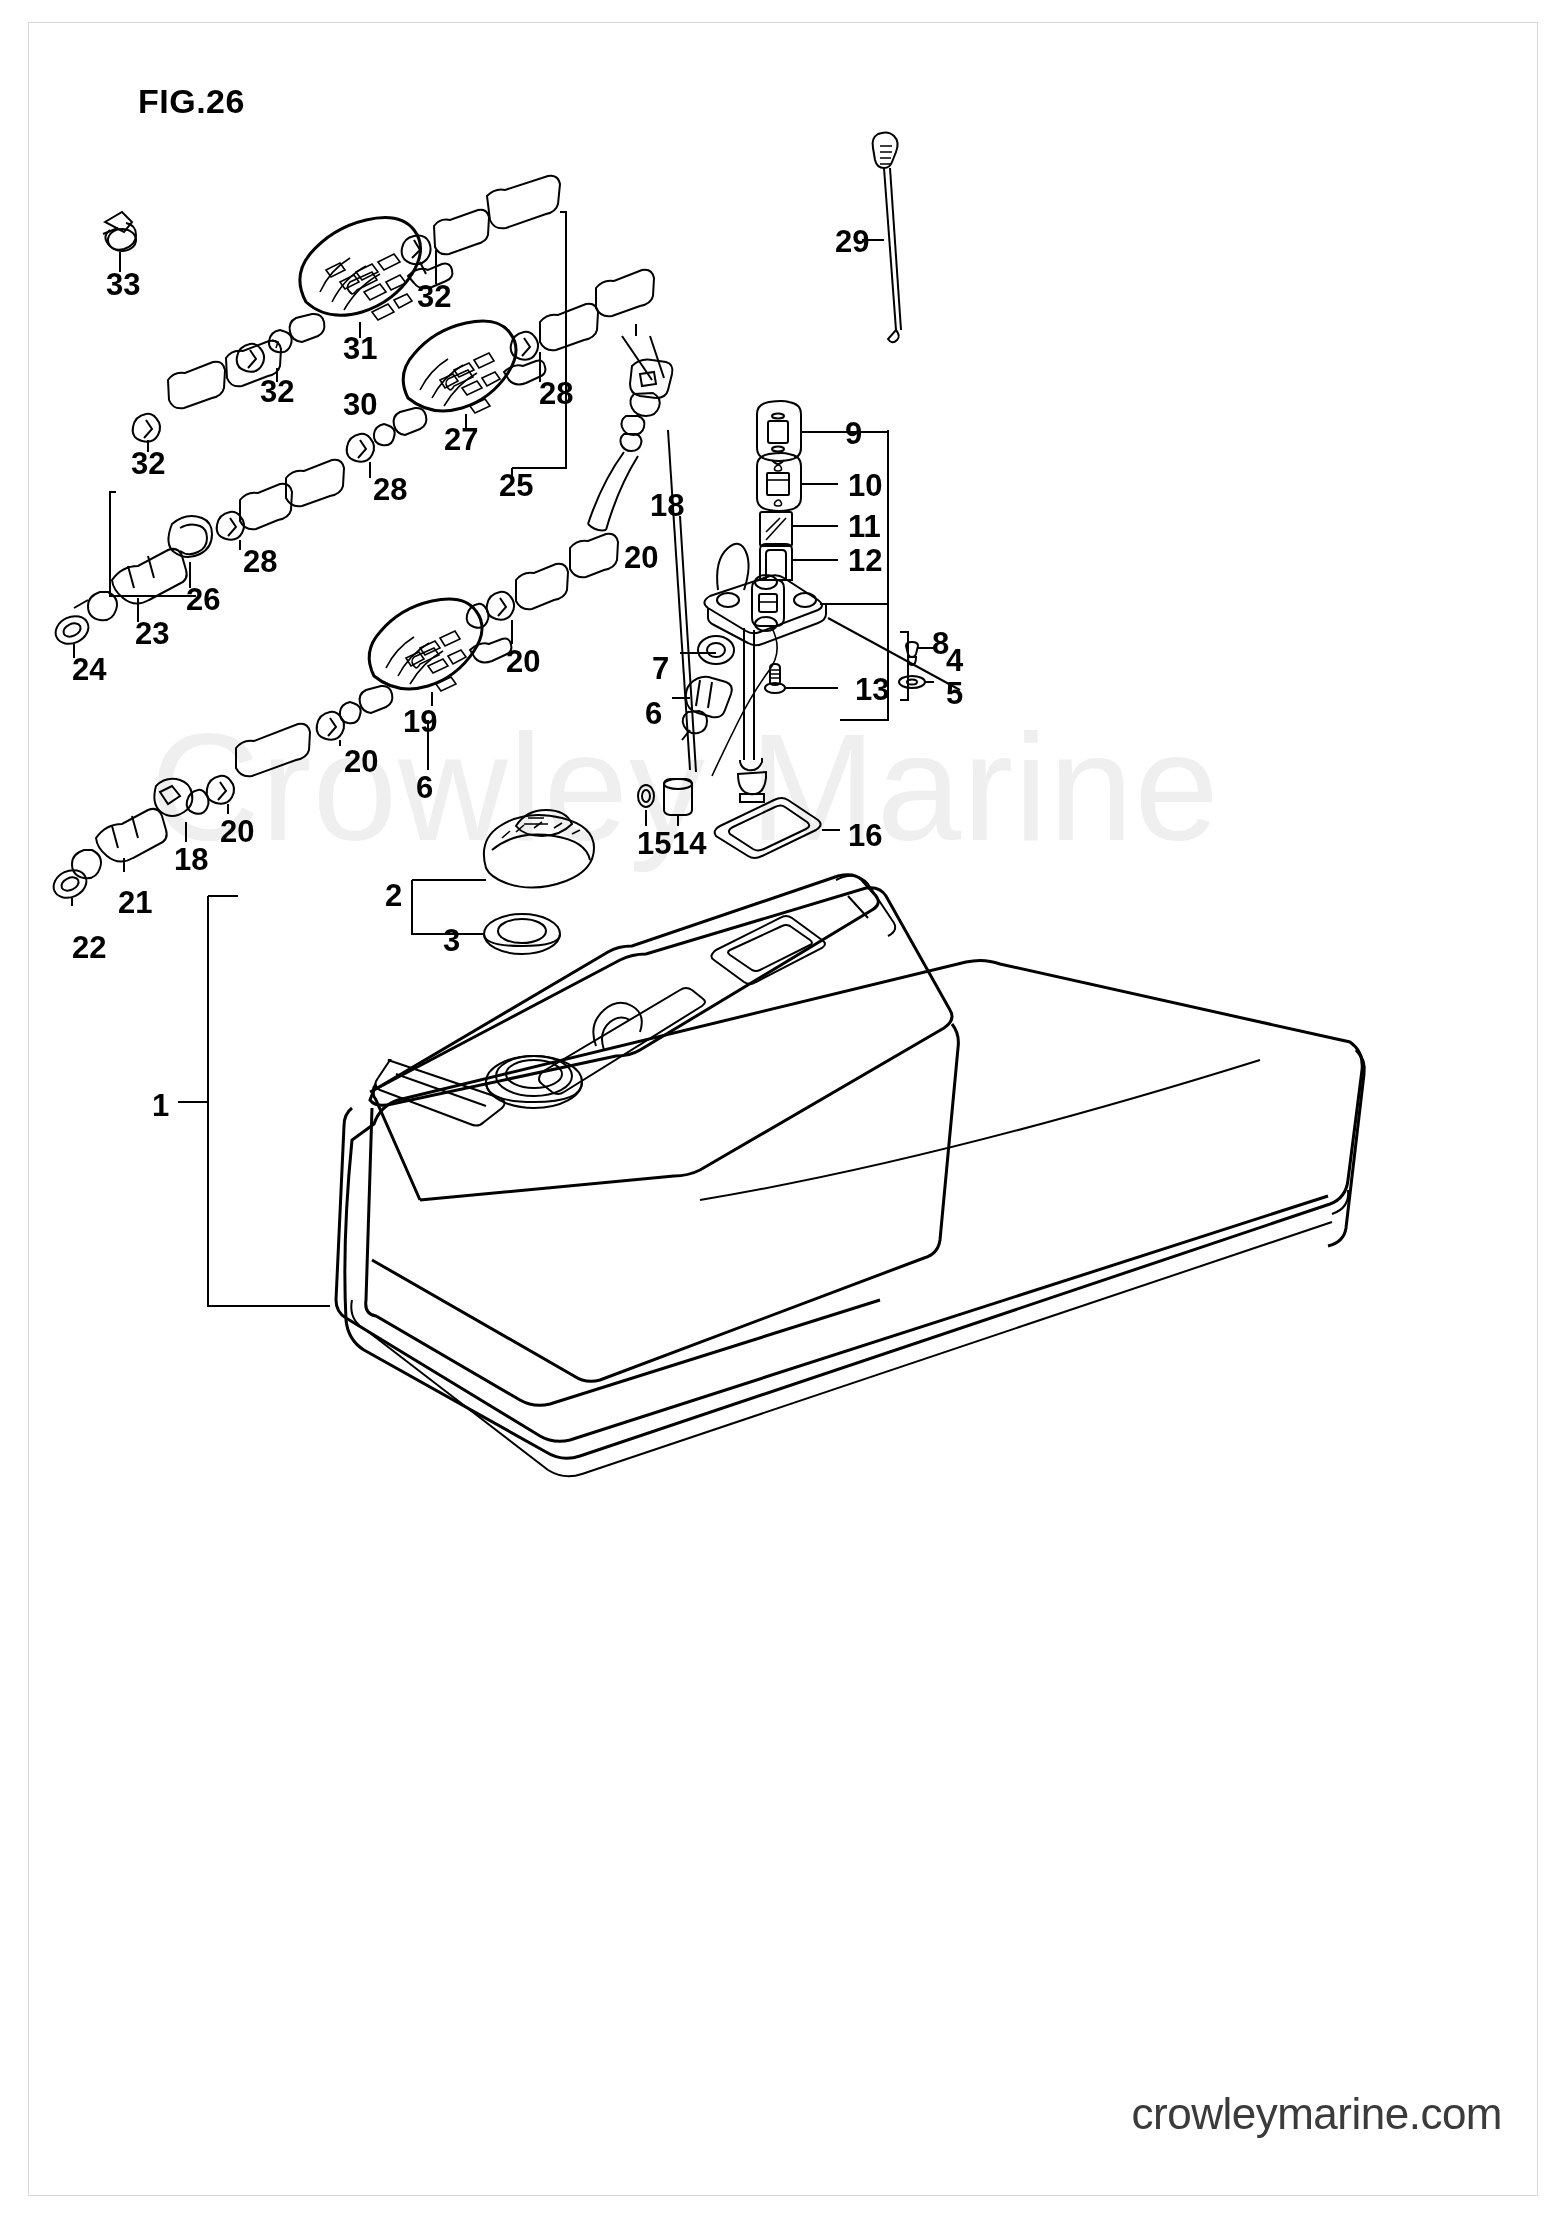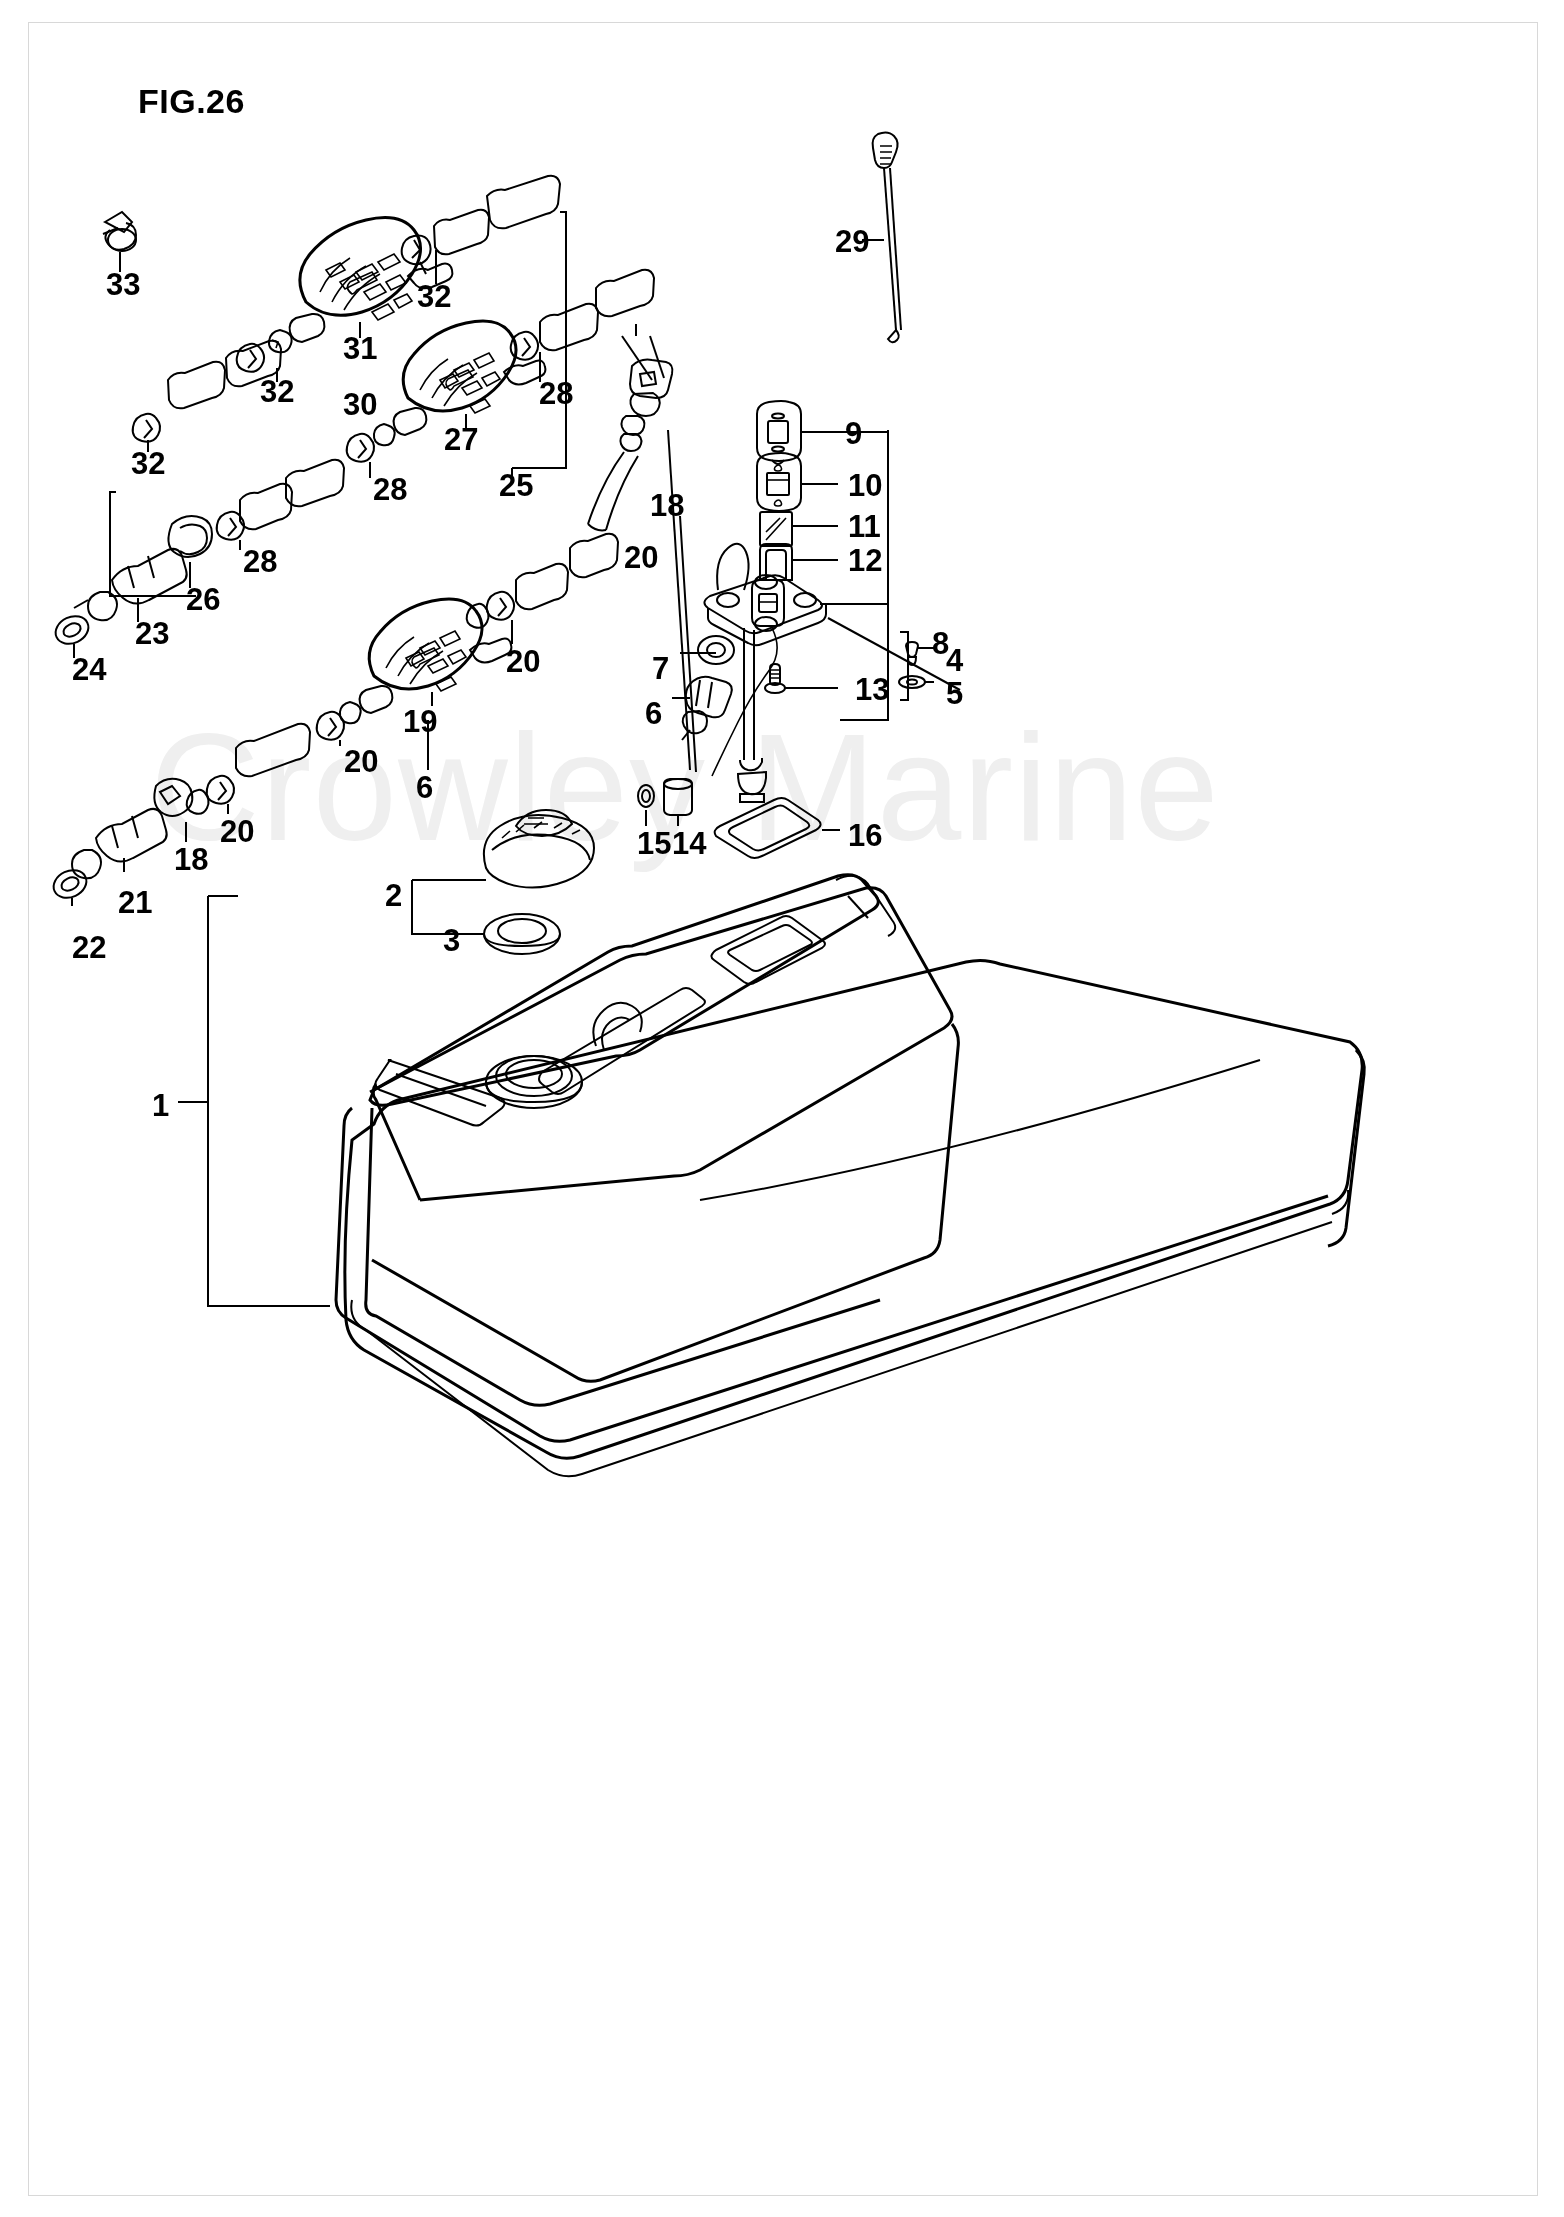--- a/index.html
+++ b/index.html
@@ -455,14 +455,15 @@
   <div class="callout" style="left:373px;top:474px;">28</div>
   <div class="callout" style="left:539px;top:378px;">28</div>
   <div class="callout" style="left:835px;top:226px;">29</div>
   <div class="callout" style="left:343px;top:389px;">30</div>
   <div class="callout" style="left:343px;top:333px;">31</div>
   <div class="callout" style="left:131px;top:448px;">32</div>
   <div class="callout" style="left:260px;top:376px;">32</div>
   <div class="callout" style="left:417px;top:281px;">32</div>
   <div class="callout" style="left:106px;top:269px;">33</div>
 
+  <div class="footer-site">crowleymarine.com</div>
 
 </div>
 
 </body></html>

